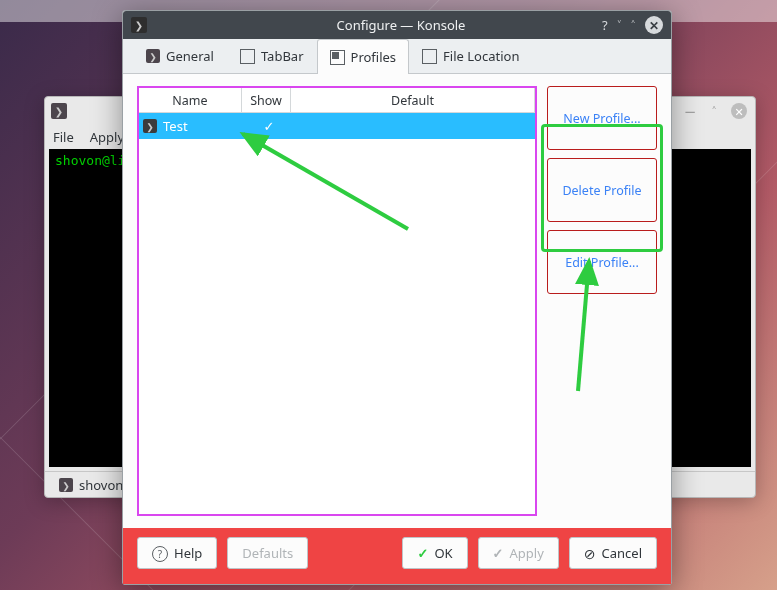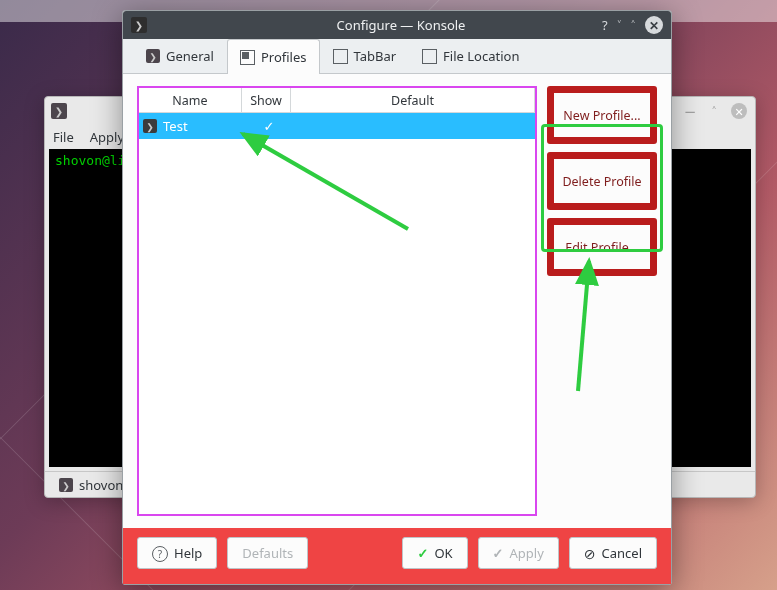--- a/index.html
+++ b/index.html
@@ -203,26 +203,26 @@
   .tbl-row .cell-show{width:48px;text-align:center;}
   .tbl-row .cell-shortcut{flex:1;}
   .tbl-row .mini-prompt{background:#3b3b3b;}
 
   .side-btns {
     width:110px; display:flex; flex-direction:column; gap:8px;
     position:relative;
   }
   .btn {
     height:30px;
-    border:7px solid #b91c1c;
+    border:1px solid #b91c1c;
     background:#fcfcfc;
     border-radius:3px;
     display:flex;align-items:center;justify-content:center;
-    font-size:12.5px; color:#7f1d1d;
-    padding:7px 6px;
+    font-size:12.5px; color:#3b82f6;
+    padding:16px 6px;
     white-space:nowrap;
   }
   .highlight-box{
     position:absolute;
     top:38px; left:-6px; right:-6px; height:122px;
     border:3px solid #2ecc40;
     border-radius:4px;
     pointer-events:none;
   }
 
@@ -294,29 +294,29 @@
       <span>˄</span>
       <span class="close">✕</span>
     </div>
   </div>
 
   <div class="dlg-tabs">
     <div class="dlg-tab">
       <span class="mini-prompt">❯</span>
       <span>General</span>
     </div>
+    <div class="dlg-tab">
+      <span class="ico-sq"></span>
+      <span>TabBar</span>
+    </div>
     <div class="dlg-tab active">
       <span class="ico-sq dark">
           <span class="dot"></span>
         </span>
       <span>Profiles</span>
-    </div>
-    <div class="dlg-tab">
-      <span class="ico-sq"></span>
-      <span>TabBar</span>
     </div>
     <div class="dlg-tab">
       <span class="ico-sq"></span>
       <span>File Location</span>
     </div>
   </div>
 
   <div class="dlg-body">
     <div class="profiles-row">
 

